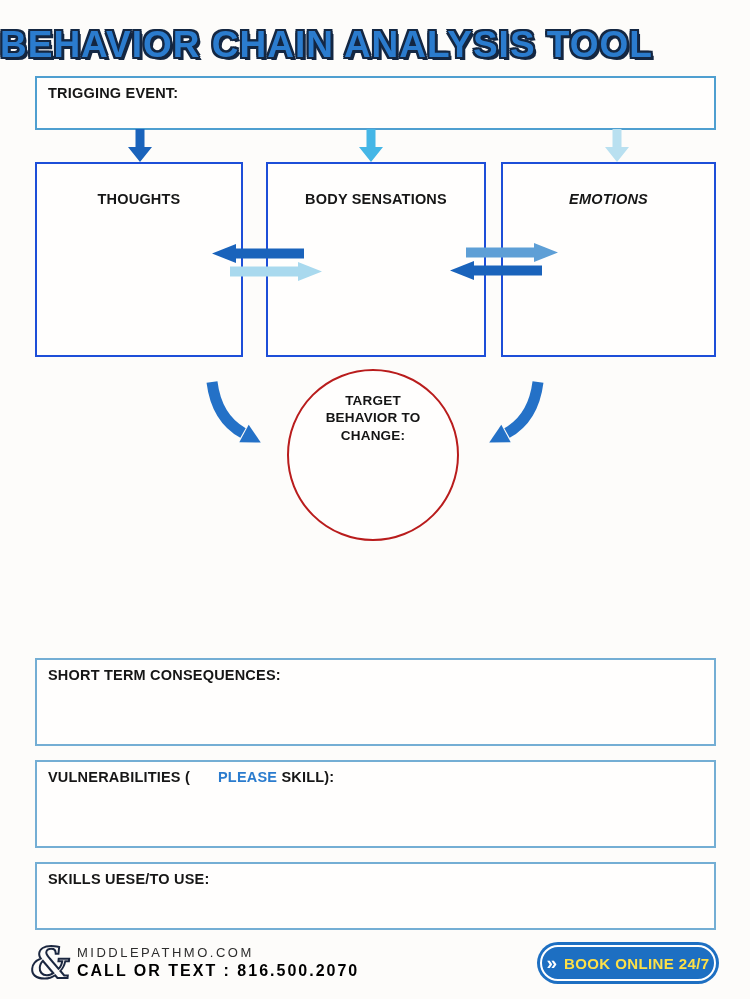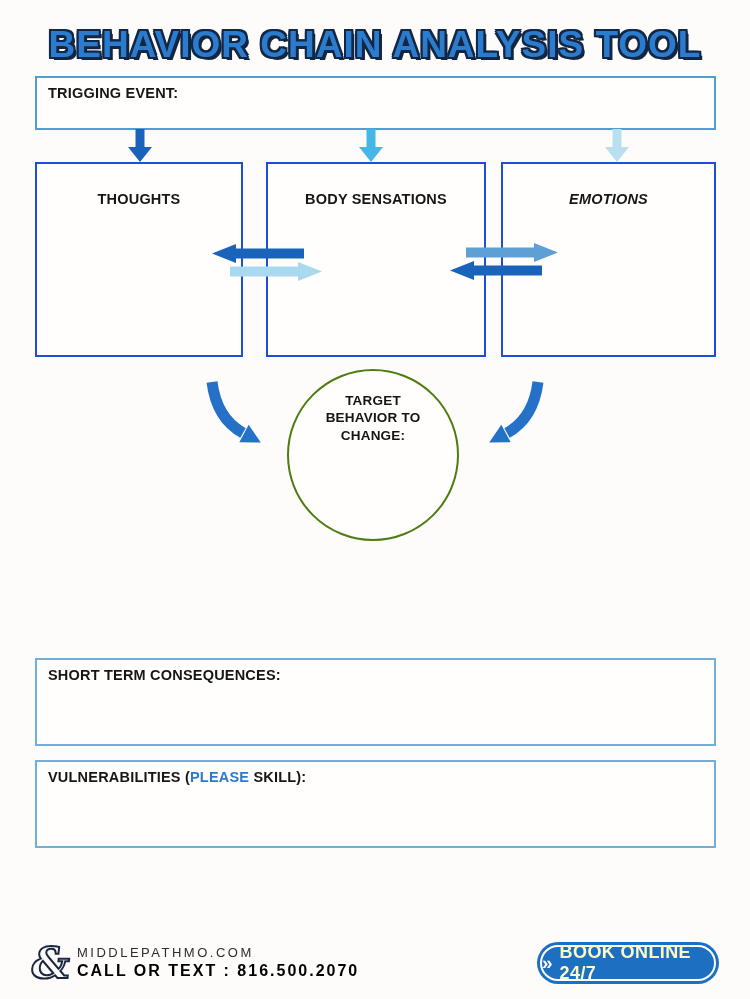--- a/index.html
+++ b/index.html
@@ -9,21 +9,21 @@
     position: relative;
     width: 750px;
     height: 999px;
     margin: 0 auto;
     background: #fdfcfa;
     overflow: hidden;
   }
   .title {
     position: absolute;
     top: 24px; left: 0; width: 100%;
-    text-align: center;
+    text-align: left;
     font-size: 37px;
     font-weight: bold;
     letter-spacing: 1px;
     color: #2b7cce;
     text-shadow:
       -2px -2px 0 #142742, 2px -2px 0 #142742,
       -2px  2px 0 #142742, 2px  2px 0 #142742,
       -2px  0   0 #142742, 2px  0   0 #142742,
        0   -2px 0 #142742, 0    2px 0 #142742,
        3px  3px 0 #142742;
@@ -43,27 +43,27 @@
   .trigger-box   { left: 35px; top: 76px;  width: 681px; height: 54px; border-color: #4f9fd0; }
   .col-box       { top: 162px; height: 195px; text-align: center; }
   .col-box .box-label { display: block; padding-top: 27px; }
   .thoughts-box  { left: 35px;  width: 208px; }
   .body-box      { left: 266px; width: 220px; }
   .emotions-box  { left: 501px; width: 215px; font-style: italic; }
   .short-box     { left: 35px; top: 556px; width: 681px; height: 89px; border-color: #74aed4; }
   .long-box      { left: 35px; top: 658px; width: 681px; height: 88px; border-color: #74aed4; }
   .vuln-box      { left: 35px; top: 760px; width: 681px; height: 88px; border-color: #74aed4; }
   .skills-box    { left: 35px; top: 862px; width: 681px; height: 68px; border-color: #74aed4; }
-  .highlight-blue { color: #2b7cce; }
+  .highlight-blue { color: #2b7cce; margin-left: 28px; }
   .svg-abs { position: absolute; display: block; }
   .target-circle {
     position: absolute;
     left: 287px; top: 369px;
     width: 172px; height: 172px;
-    border: 2px solid #4d7c0f;
+    border: 2px solid #b91c1c;
     border-radius: 50%;
     background: #fffefd;
     text-align: center;
   }
   .target-circle .circle-label {
     display: block;
     padding-top: 21px;
     font-weight: bold;
     font-size: 13.5px;
     line-height: 1.28;
@@ -114,22 +114,22 @@
     cursor: pointer;
   }
   .book-button .chevrons {
     color: #ffffff;
     font-size: 19px;
     font-weight: bold;
     line-height: 1;
     margin-top: -2px;
   }
   .book-button .book-label {
-    color: #fef9c3;
-    font-size: 18px;
+    color: #fde047;
+    font-size: 15px;
     font-weight: bold;
     letter-spacing: 0.4px;
   }
 </style>
 </head>
 <body>
 
 <div class="page">
 
   <h1 class="title">BEHAVIOR CHAIN ANALYSIS TOOL</h1>
@@ -189,20 +189,23 @@
 
 
   <div class="box long-box">
     <span class="box-label wide-label" style="display:block;">SHORT TERM CONSEQUENCES:</span>
   </div>
 
   <div class="box vuln-box">
     <span class="box-label wide-label" style="display:block;"><span>VULNERABILITIES (</span><span class="highlight-blue">PLEASE</span><span> SKILL):</span></span>
   </div>
 
+  <div class="box skills-box">
+    <span class="box-label wide-label" style="display:block;">SKILLS UESE/TO USE:</span>
+  </div>
 
   <div class="footer-logo">&amp;</div>
   <a class="footer-website">MIDDLEPATHMO.COM</a>
   <a class="footer-phone">CALL OR TEXT : 816.500.2070</a>
 
   <div class="book-button">
     <span class="chevrons">»</span>
     <span class="book-label">BOOK ONLINE 24/7</span>
   </div>
 

